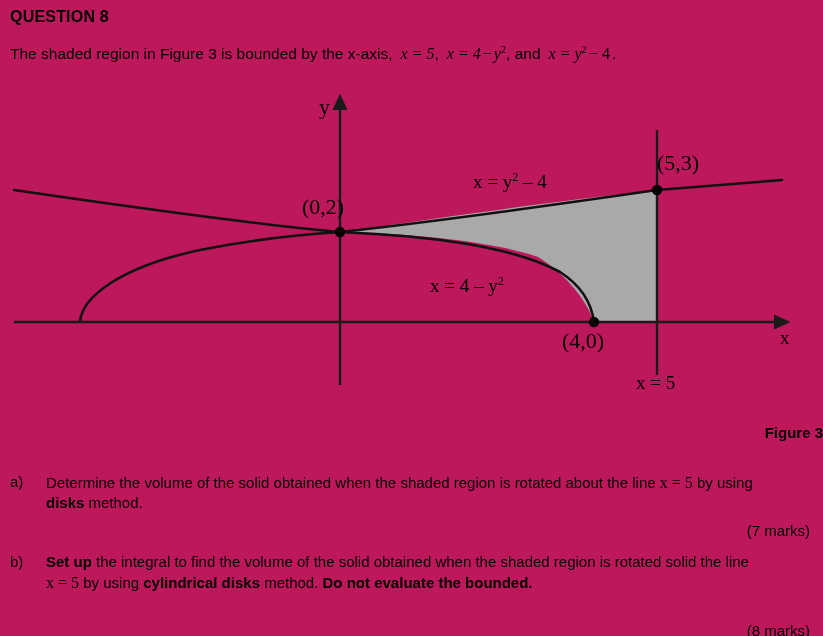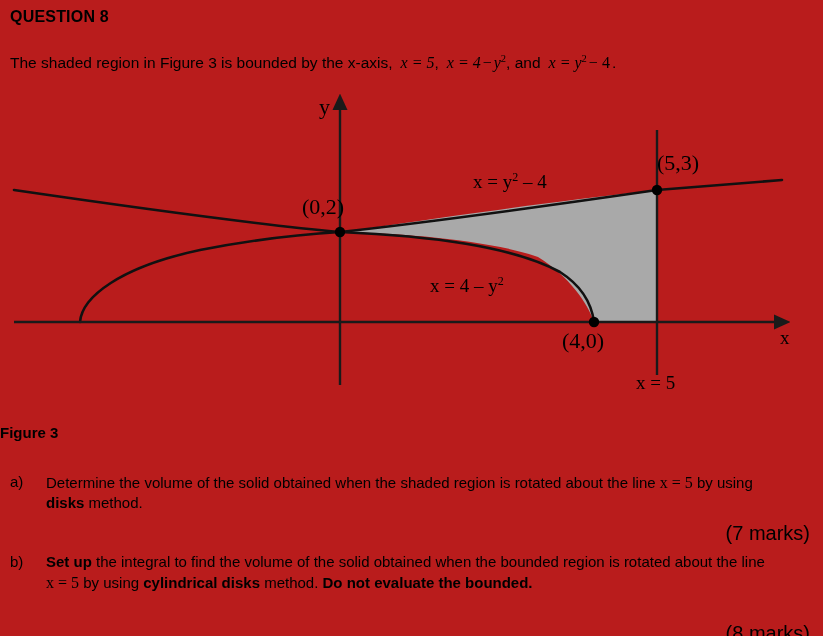--- a/index.html
+++ b/index.html
@@ -13,38 +13,38 @@
     height: 636px;
     overflow: hidden;
     font-family: "Liberation Sans", sans-serif;
     color: #000000;
     position: relative;
   }
   .page {
     position: relative;
     width: 823px;
     height: 636px;
-    background: #b91c1c;
+    background: #be185d;
   }
 
   
   .q-title {
     position: absolute;
     left: 10px;
     top: 8px;
     font-size: 16px;
     font-weight: bold;
     letter-spacing: 0.2px;
   }
 
   
   .intro {
     position: absolute;
     left: 10px;
-    top: 53px;
+    top: 44px;
     font-size: 15.5px;
     white-space: nowrap;
     line-height: 1.25;
   }
   .mathish {
     font-family: "Liberation Serif", serif;
     font-style: normal;
     font-size: 16px;
     white-space: nowrap;
   }
@@ -64,21 +64,21 @@
     width: 823px;
     height: 320px;
   }
   .figure-wrap svg { display: block; }
 
   .fig-caption {
     position: absolute;
     left: 0;
     top: 424px;
     width: 823px;
-    text-align: left;
+    text-align: right;
     font-size: 15px;
     font-weight: bold;
   }
 
   
   .part {
     position: absolute;
     left: 10px;
     width: 800px;
     font-size: 15px;
@@ -94,21 +94,21 @@
   .part .body {
     margin-left: 36px;
     width: 735px;
   }
   .part-a { top: 472px; }
   .part-b { top: 552px; }
 
   .marks {
     position: absolute;
     right: 13px;
-    font-size: 20px;
+    font-size: 15px;
   }
   .marks-a { top: 522px; }
   .marks-b { top: 622px; }
 
   b, strong { font-weight: bold; }
 </style>
 </head>
 <body>
 
 <div class="page">
@@ -195,17 +195,17 @@
   <div class="fig-caption">Figure 3</div>
 
   <div class="part part-a">
     <span class="marker">a)</span>
     <div class="body"><span>Determine the volume of the solid obtained when the shaded region is rotated about the line </span><span class="mathish">x = 5</span><span> by using </span><b>disks</b><span> method.</span></div>
   </div>
   <div class="marks marks-a">(7 marks)</div>
 
   <div class="part part-b">
     <span class="marker">b)</span>
-    <div class="body"><b>Set up</b><span> the integral to find the volume of the solid obtained when the bounded region is rotated about the line </span><span class="mathish">x = 5</span><span> by using </span><b>cylindrical disks</b><span> method. </span><b>Do not evaluate the bounded.</b></div>
+    <div class="body"><b>Set up</b><span> the integral to find the volume of the solid obtained when the shaded region is rotated solid the line </span><span class="mathish">x = 5</span><span> by using </span><b>cylindrical disks</b><span> method. </span><b>Do not evaluate the bounded.</b></div>
   </div>
   <div class="marks marks-b">(8 marks)</div>
 
 </div>
 
 </body></html>

